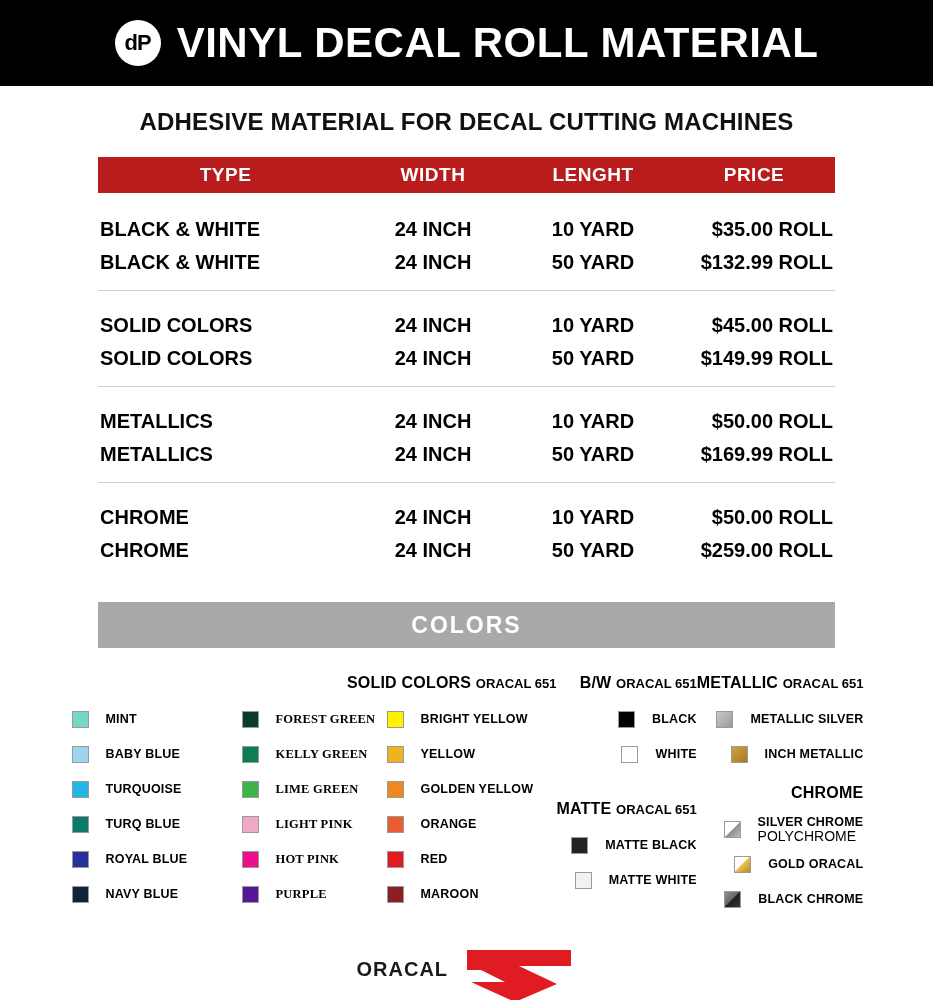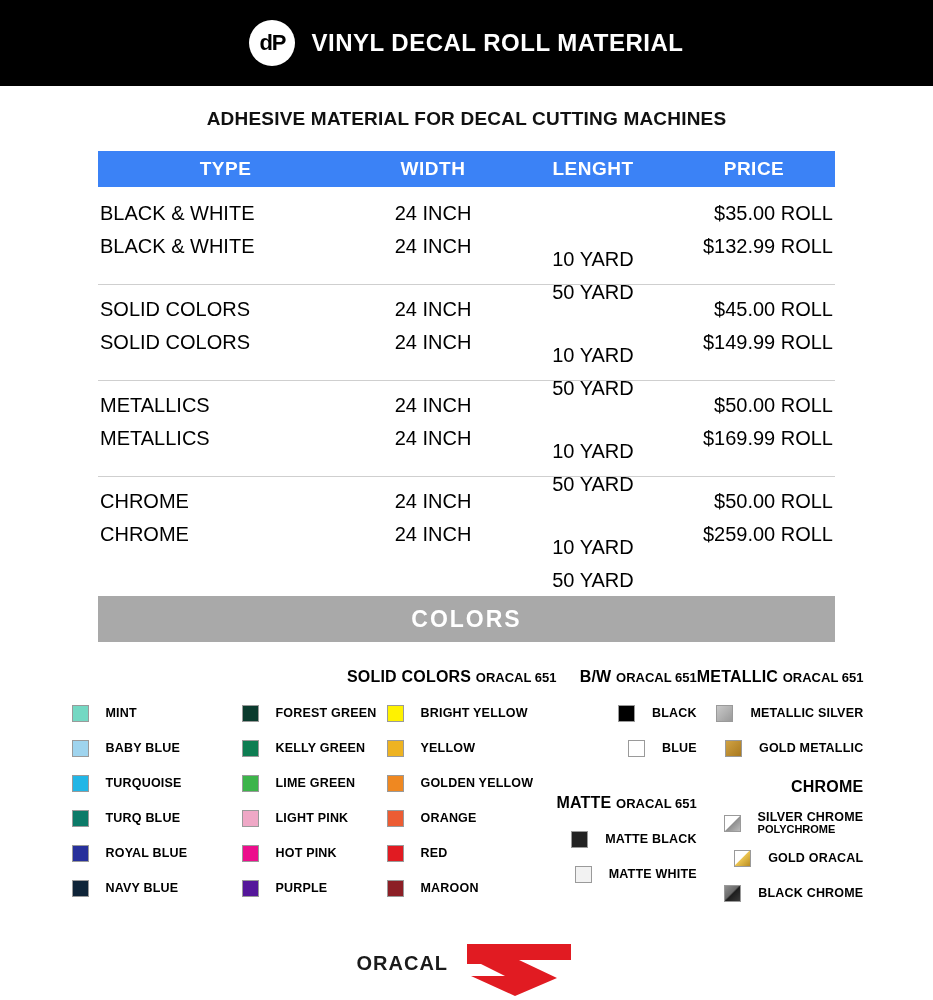--- a/index.html
+++ b/index.html
@@ -33,61 +33,61 @@
     display: flex;
     align-items: center;
     justify-content: center;
     font-weight: bold;
     font-size: 22px;
     letter-spacing: -1px;
     font-family: "Liberation Sans", sans-serif;
   }
   .header-title {
     color: #ffffff;
-    font-size: 24px;
+    font-size: 42px;
     font-weight: bold;
     letter-spacing: 0.5px;
     white-space: nowrap;
   }
 
   .subtitle {
     text-align: center;
-    font-size: 19px;
+    font-size: 24px;
     font-weight: bold;
     letter-spacing: 0.2px;
     margin-top: 22px;
     color: #111111;
   }
 
   
   .table-wrap {
     width: 737px;
     margin: 21px auto 0 auto;
   }
   .table-head {
-    background: #3b82f6;
+    background: #b91c1c;
     display: flex;
     align-items: center;
     height: 36px;
     color: #ffffff;
     font-size: 19px;
     font-weight: bold;
     letter-spacing: 0.5px;
   }
   .col-type   { width: 255px; text-align: center; }
   .col-width  { width: 160px; text-align: center; }
   .col-length { width: 160px; text-align: center; }
   .col-price  { width: 162px; text-align: center; }
 
   .row {
     display: flex;
-    align-items: flex-start;
+    align-items: flex-end;
     height: 33px;
     font-size: 20px;
-    font-weight: normal;
+    font-weight: bold;
   }
   .row .cell-type   { width: 255px; text-align: left; padding-left: 2px; box-sizing: border-box;}
   .row .cell-width  { width: 160px; text-align: center; }
   .row .cell-length { width: 160px; text-align: center; margin-top: 46px; }
   .row .cell-price  { width: 162px; text-align: right; padding-right: 2px; box-sizing: border-box;}
 
   .group { margin-top: 0; }
   .group-first { margin-top: 15px; }
   .divider {
     border-top: 1px solid #cfcfcf;
@@ -124,21 +124,21 @@
     white-space: nowrap;
   }
   .sec-title .oracal {
     font-size: 13px;
     font-weight: bold;
     letter-spacing: 0;
   }
   .swatch-col { display: flex; flex-direction: column; align-items: flex-end; }
   .solid-cols { display: flex; }
   .col-a { width: 170px; }
-  .col-b { width: 145px; }
+  .col-b { width: 145px; font-family: Liberation Serif, serif; }
   .col-c { width: 170px; }
   .col-bw { width: 155px; }
   .col-met { width: 180px; }
 
   .sw-row {
     display: flex;
     align-items: center;
     height: 35px;
   }
   .sw {
@@ -152,22 +152,22 @@
   .sw-label {
     font-size: 12.5px;
     font-weight: bold;
     letter-spacing: 0.2px;
     line-height: 1.05;
     white-space: nowrap;
     padding-left: 8px;
   }
   .sw-label .sub {
     display: block;
-    font-size: 11px;
-    font-weight: bold;
+    font-size: 14px;
+    font-weight: normal;
     letter-spacing: 0;
   }
   .spacer-28 { height: 28px; }
   .spacer-12 { height: 12px; }
 
   
   .footer {
     margin-top: 16px;
     height: 86px;
     display: flex;
@@ -383,21 +383,21 @@
     <div class="sec-title">
       <span>B/W</span>
       <span class="oracal">ORACAL 651</span>
     </div>
     <div class="sw-row">
         <span class="sw" style="background:#000000"></span>
         <span class="sw-label">BLACK</span>
       </div>
     <div class="sw-row">
         <span class="sw" style="background:#ffffff"></span>
-        <span class="sw-label">BLUE</span>
+        <span class="sw-label">WHITE</span>
       </div>
 
     <div class="spacer-28"></div>
 
     <div class="sec-title">
       <span>MATTE</span>
       <span class="oracal">ORACAL 651</span>
     </div>
     <div class="sw-row">
         <span class="sw" style="background:#232323"></span>
@@ -413,21 +413,21 @@
     <div class="sec-title">
       <span>METALLIC</span>
       <span class="oracal">ORACAL 651</span>
     </div>
     <div class="sw-row">
         <span class="sw" style="background:linear-gradient(135deg,#c9c9c9,#9a9a9a)"></span>
         <span class="sw-label">METALLIC SILVER</span>
       </div>
     <div class="sw-row">
         <span class="sw" style="background:linear-gradient(135deg,#d0a243,#a9791f)"></span>
-        <span class="sw-label">GOLD METALLIC</span>
+        <span class="sw-label">INCH METALLIC</span>
       </div>
 
     <div class="spacer-12"></div>
 
     <div class="sec-title">
       <span>CHROME</span>
     </div>
     <div class="sw-row">
       <span class="sw" style="background:linear-gradient(135deg,#ffffff 0%,#ffffff 48%,#8f8f8f 52%,#bdbdbd 100%)"></span>
       <span class="sw-label">

